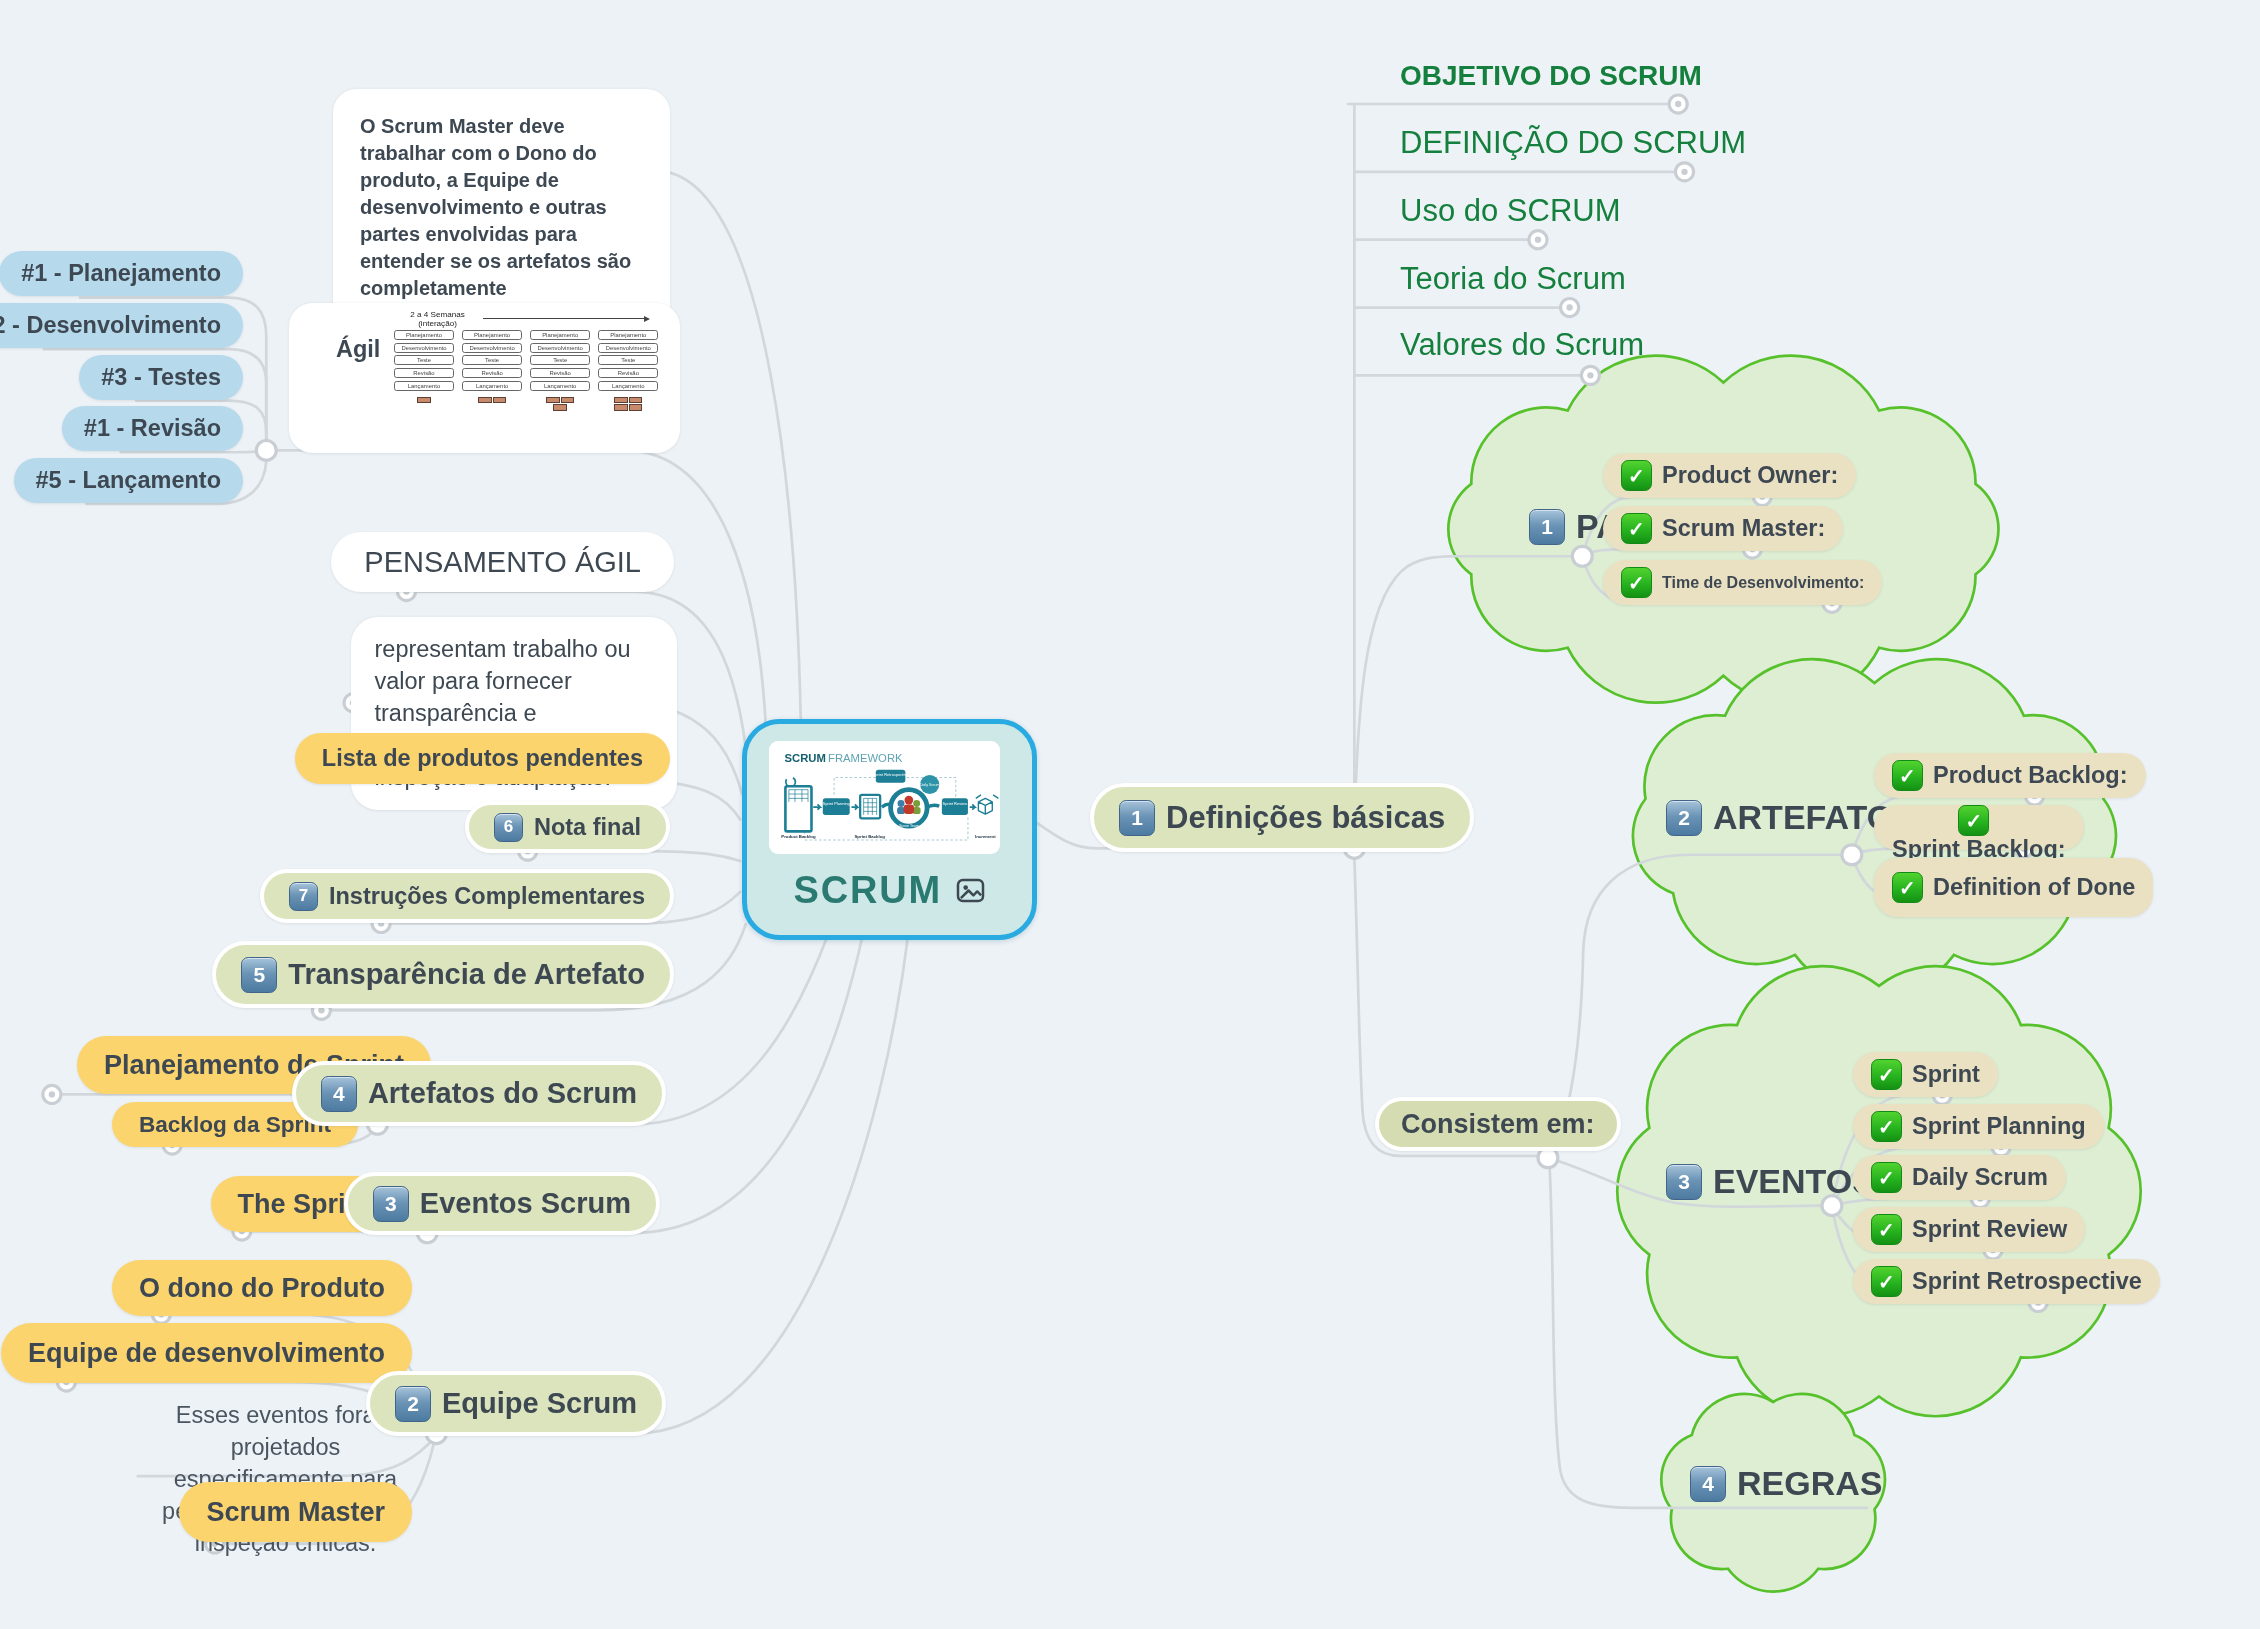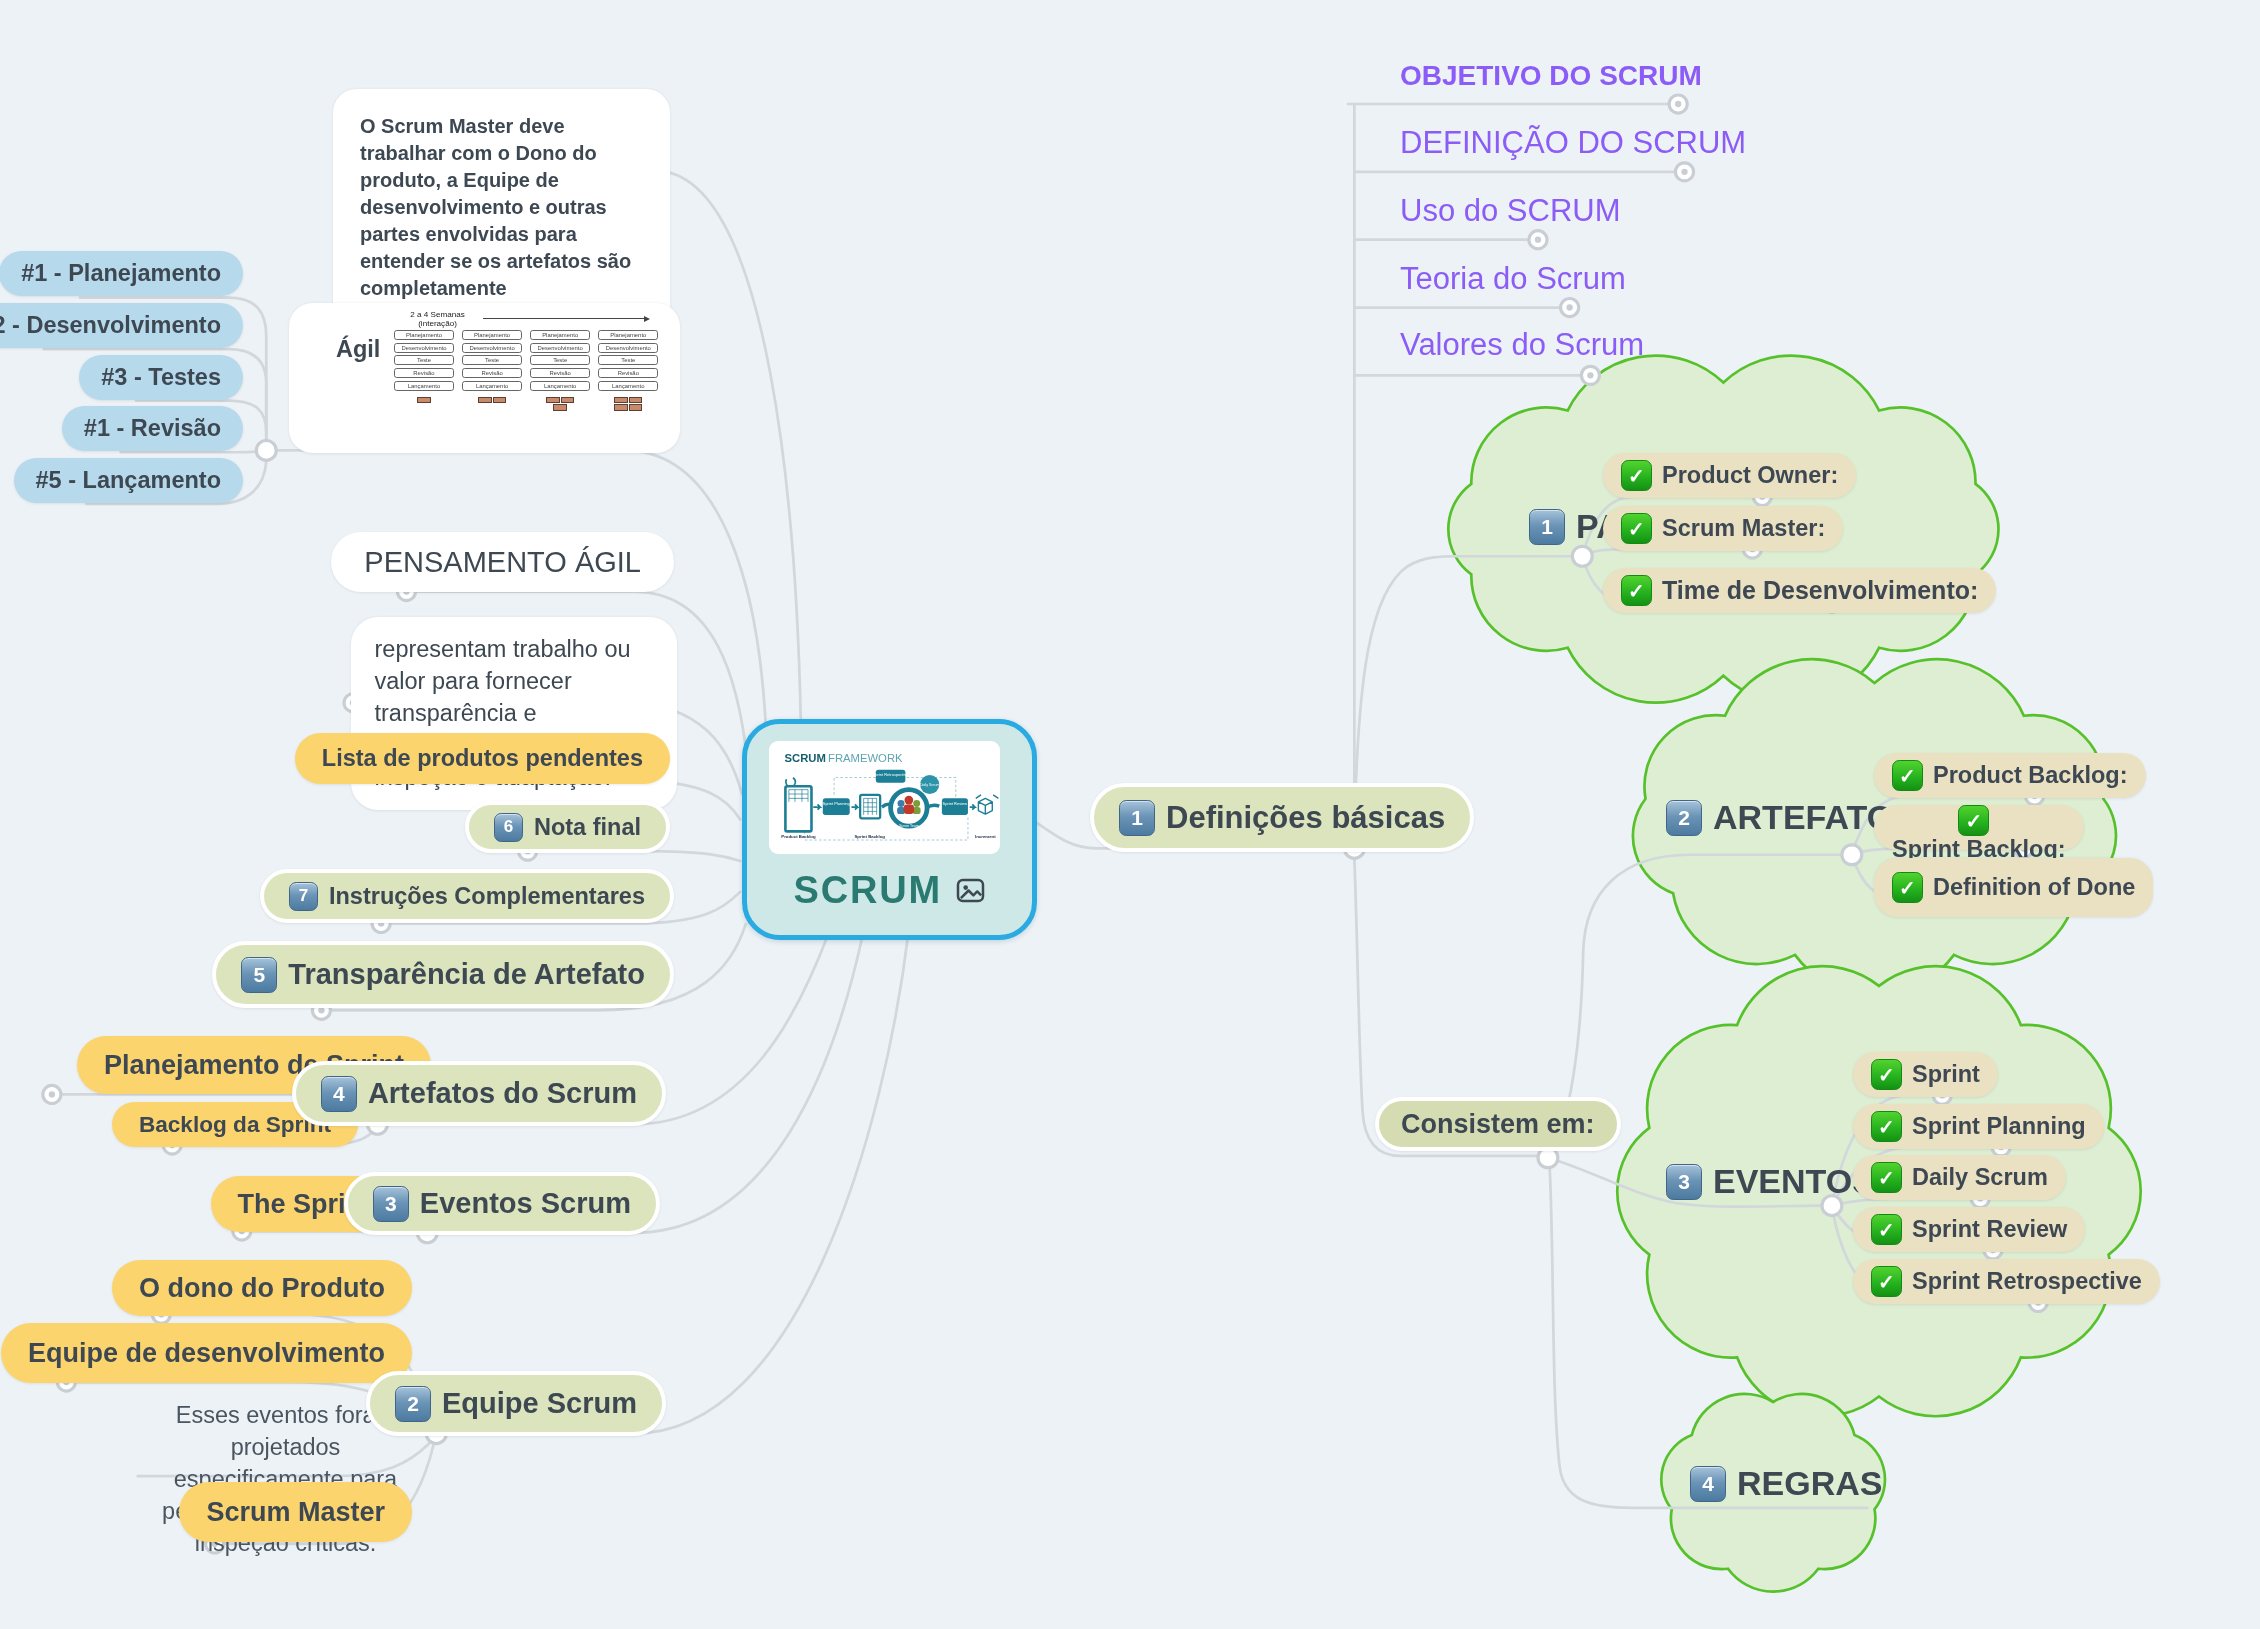--- a/index.html
+++ b/index.html
@@ -23,21 +23,21 @@
   .keycap{display:inline-flex;align-items:center;justify-content:center;flex:none;
     border-radius:7.2px;border:0.9px solid #41658a;color:#fff;font-weight:bold;
     background:linear-gradient(180deg,#a6c3da 0%,#6b94b6 45%,#4c7aa0 100%);
     box-shadow:inset 0 0.9px 0 rgba(255,255,255,.55);margin-right:11px;}
   .keycap.k34{width:34px;height:34px;font-size:21px;}
   .keycap.k28{width:27px;height:27px;font-size:17px;}
   .check{display:inline-flex;align-items:center;justify-content:center;flex:none;width:29px;height:29px;
     border-radius:7.2px;color:#fff;font-weight:bold;font-size:20px;margin-right:10px;
     background:linear-gradient(180deg,#52d32f 0%,#27b31f 55%,#149114 100%);border:0.9px solid #0f8a12;}
   .check::before{content:"✓";}
-  .hdr{position:absolute;white-space:nowrap;color:#8b5cf6;}
+  .hdr{position:absolute;white-space:nowrap;color:#15803d;}
   .cloudlabel{position:absolute;display:flex;align-items:center;font-weight:bold;font-size:34px;color:var(--text);white-space:nowrap;}
   .smalltext{position:absolute;font-size:23.5px;line-height:32px;color:#4a5560;}
   .picicon{display:inline-block;flex:none;}
   
   .agil-label{position:absolute;left:47px;top:33px;font-size:23.5px;font-weight:bold;}
   .agil-arrowlabel{position:absolute;left:105px;top:7.2px;width:87px;font-size:8.1px;line-height:9px;text-align:center;color:#222;}
   .agil-arrow{position:absolute;left:194px;top:15.4px;width:165px;border-top:1.4px solid #444;}
   .agil-arrow::after{content:"";position:absolute;right:-1.8px;top:-3.6px;border-left:6.3px solid #444;
     border-top:3.2px solid transparent;border-bottom:3.2px solid transparent;}
   .agil-cols{position:absolute;left:105px;top:27px;display:flex;gap:8.1px;}
@@ -409,21 +409,21 @@
     <span>PAPEIS</span>
     </div>
   <div class="pill tan" style="left:1603px;top:453px;height:45px;font-size:23.5px;">
     <span class="check"></span>
     <span>Product Owner:</span>
     </div>
   <div class="pill tan" style="left:1603px;top:506px;height:45px;font-size:23.5px;">
     <span class="check"></span>
     <span>Scrum Master:</span>
     </div>
-  <div class="pill tan" style="left:1603px;top:560px;height:45px;font-size:25px;margin-top:8px;">
+  <div class="pill tan" style="left:1603px;top:560px;height:45px;font-size:16px;">
     <span class="check"></span>
     <span>Time de Desenvolvimento:</span>
     </div>
 
   <div class="cloudlabel" style="left:1666px;top:798px;">
     <span class="keycap k34">2</span>
     <span>ARTEFATOS</span>
     </div>
   <div class="pill tan" style="left:1874px;top:753px;height:45px;font-size:23.5px;">
     <span class="check"></span>

